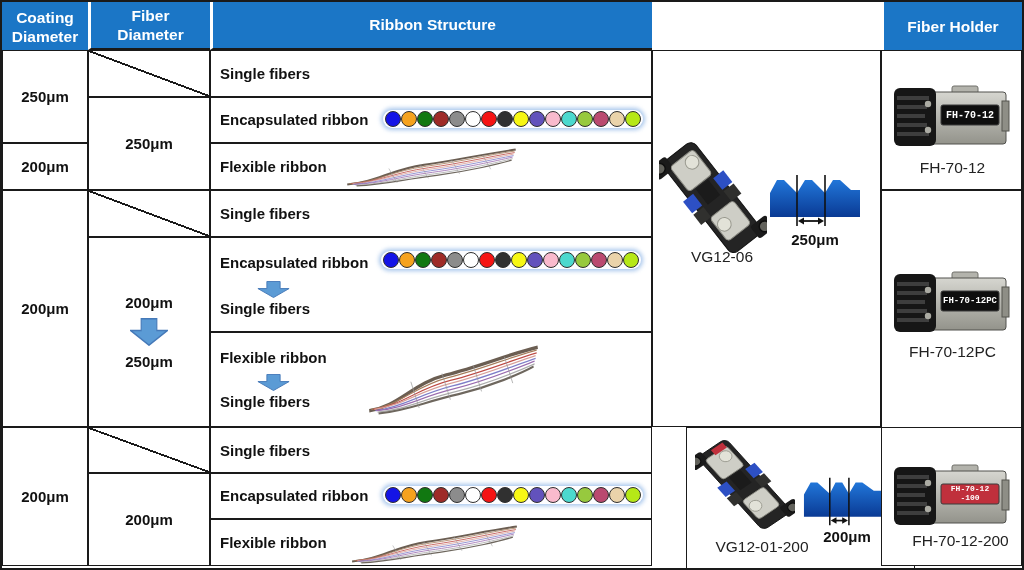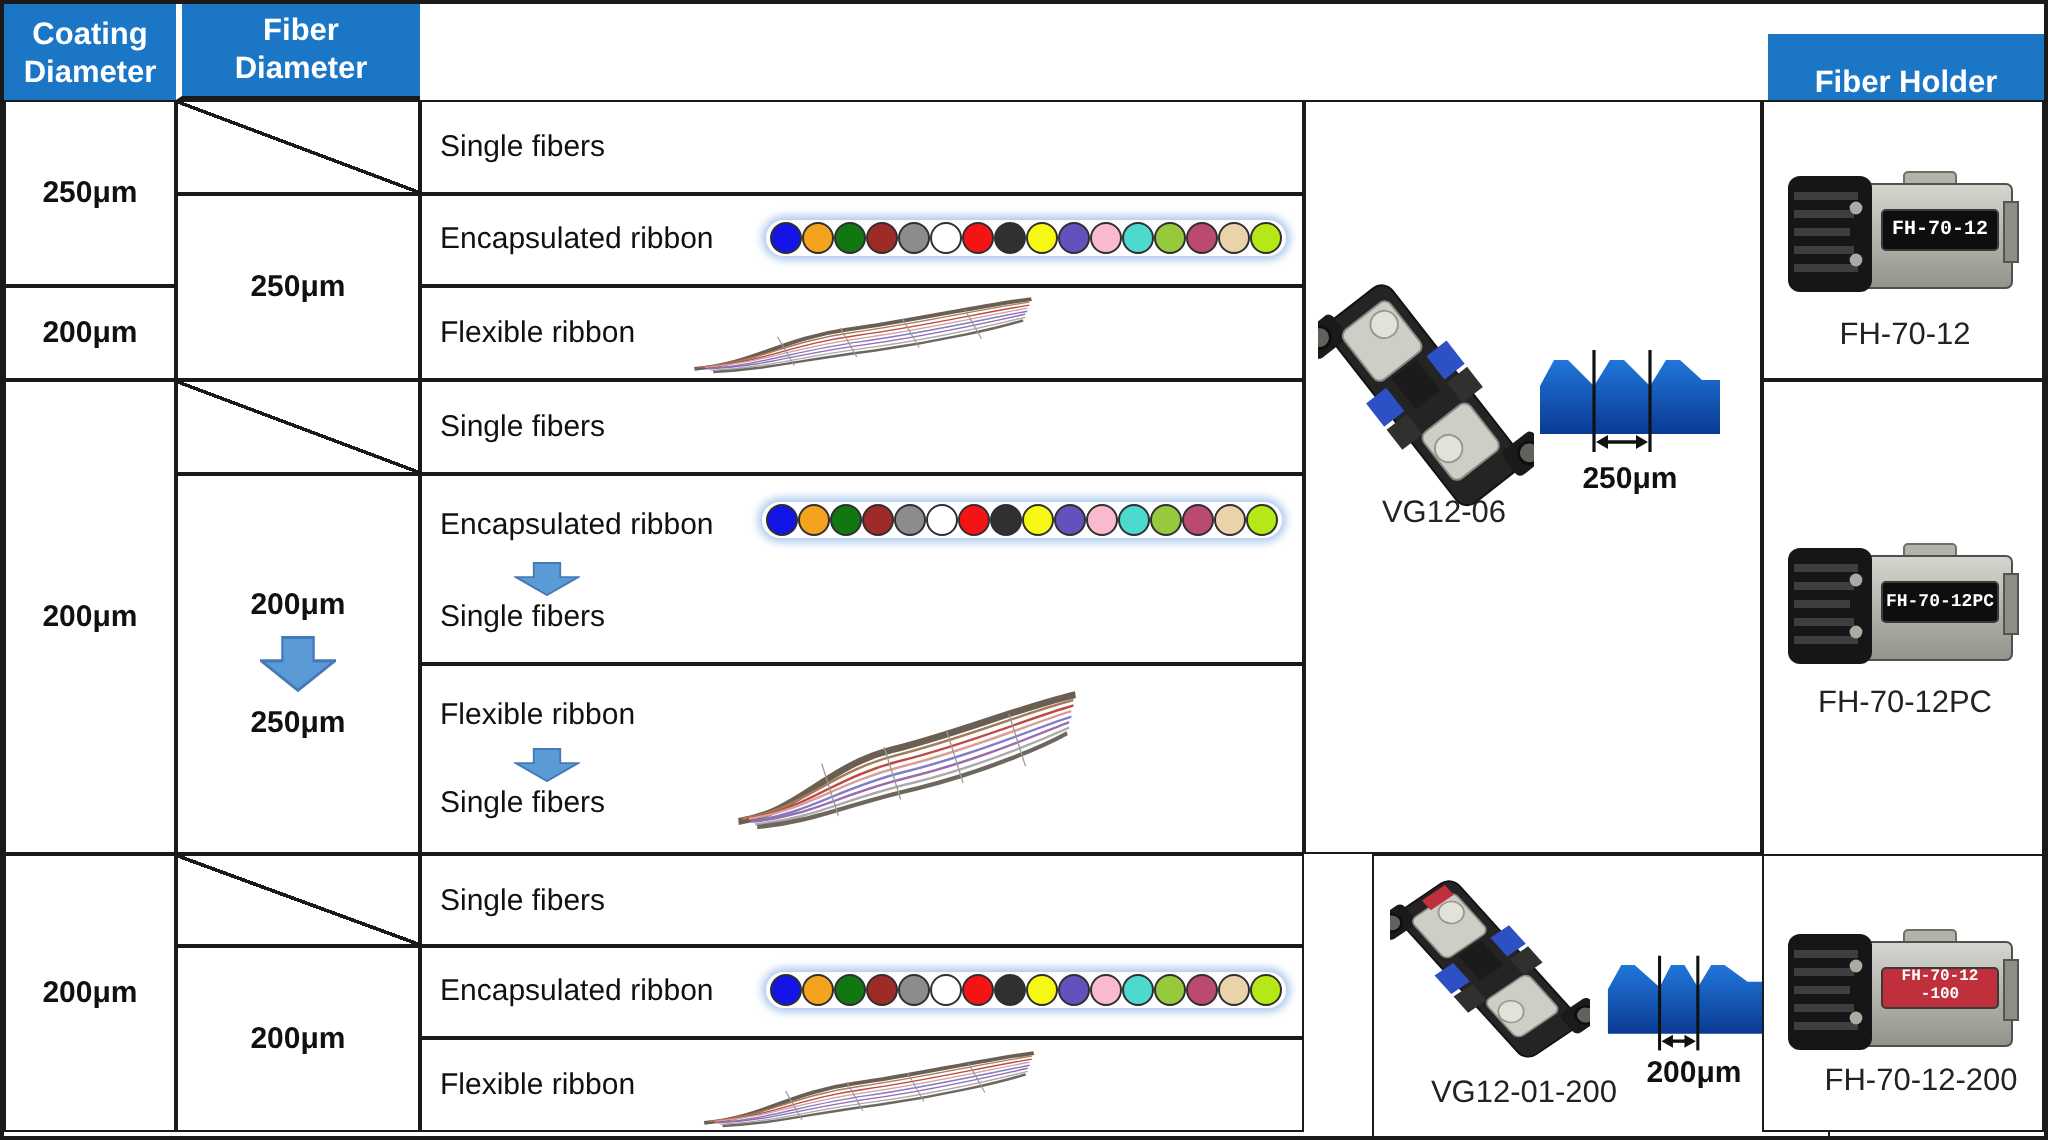--- a/index.html
+++ b/index.html
@@ -17,21 +17,21 @@
     color:#fff; font-weight:bold; font-size:15.5px; line-height:1.25; white-space:pre-line;
   }
   .hsep { border-left:3px solid #ffffff; }
   .diag {
     background-image:linear-gradient(to top right,
       transparent calc(50% - 0.9px), #1a1a1a calc(50% - 0.9px),
       #1a1a1a calc(50% + 0.9px), transparent calc(50% + 0.9px));
   }
   .center { display:flex; align-items:center; justify-content:center; }
   .vcenter { display:flex; align-items:center; }
-  .lbl { font-weight:normal; font-size:15px; color:#111;text-align:right; }
+  .lbl { font-weight:bold; font-size:15px; color:#111;text-align:right; }
   .val { font-weight:bold; font-size:15px; color:#111; text-align:center; }
   .model { font-size:15.5px; color:#222; text-align:center; position:absolute; }
   .abs { position:absolute; }
   .dots {
     position:absolute; display:flex; gap:0; padding:1px 2px; border-radius:12px;
     background:#fdfdff; box-shadow:0 0 4px 2px rgba(140,180,230,0.75);
   }
   .dot {
     width:16px; height:16px; border-radius:50%; border:1px solid #2f2f2f; flex:0 0 auto;
   }
@@ -129,21 +129,22 @@
     </g>
   </defs>
 </svg>
 
 <div id="app">
 
   <div class="hcell" style="left:0;top:0;width:86px;height:52px"><span>Coating
 Diameter</span></div>
   <div class="hcell hsep" style="left:86px;top:0;width:122px;height:48px"><span>Fiber
 Diameter</span></div>
-  <div class="hcell hsep" style="left:879px;top:15px;width:141px;height:52px"><span>Fiber Holder</span></div>
+  <div class="hcell hsep" style="left:208px;top:0;width:442px;height:48px"><span>Ribbon Structure</span></div>
+  <div class="hcell hsep" style="left:879px;top:0;width:141px;height:52px"><span>Fiber Holder</span></div>
 
   <div class="cell center" style="left:0;top:48px;width:86px;height:93px">
       <span class="val">250μm</span>
     </div>
   <div class="cell center" style="left:0;top:141px;width:86px;height:47px">
       <span class="val">200μm</span>
     </div>
   <div class="cell center" style="left:0;top:188px;width:86px;height:237px">
       <span class="val">200μm</span>
     </div>

